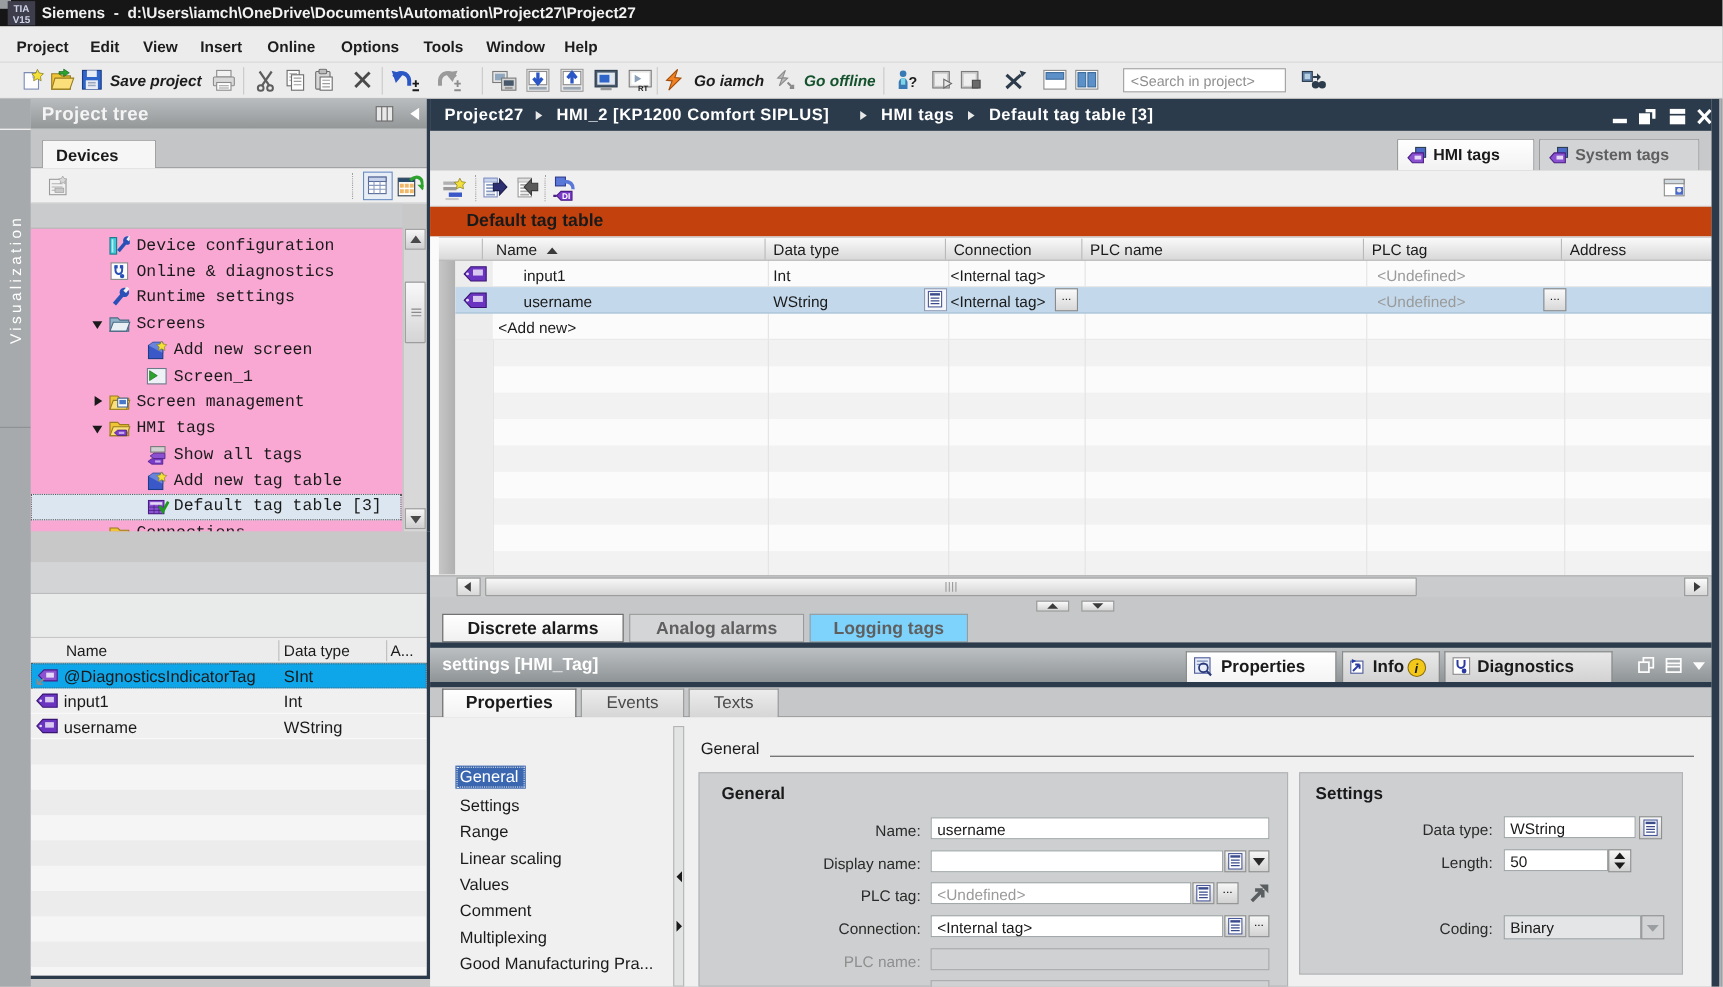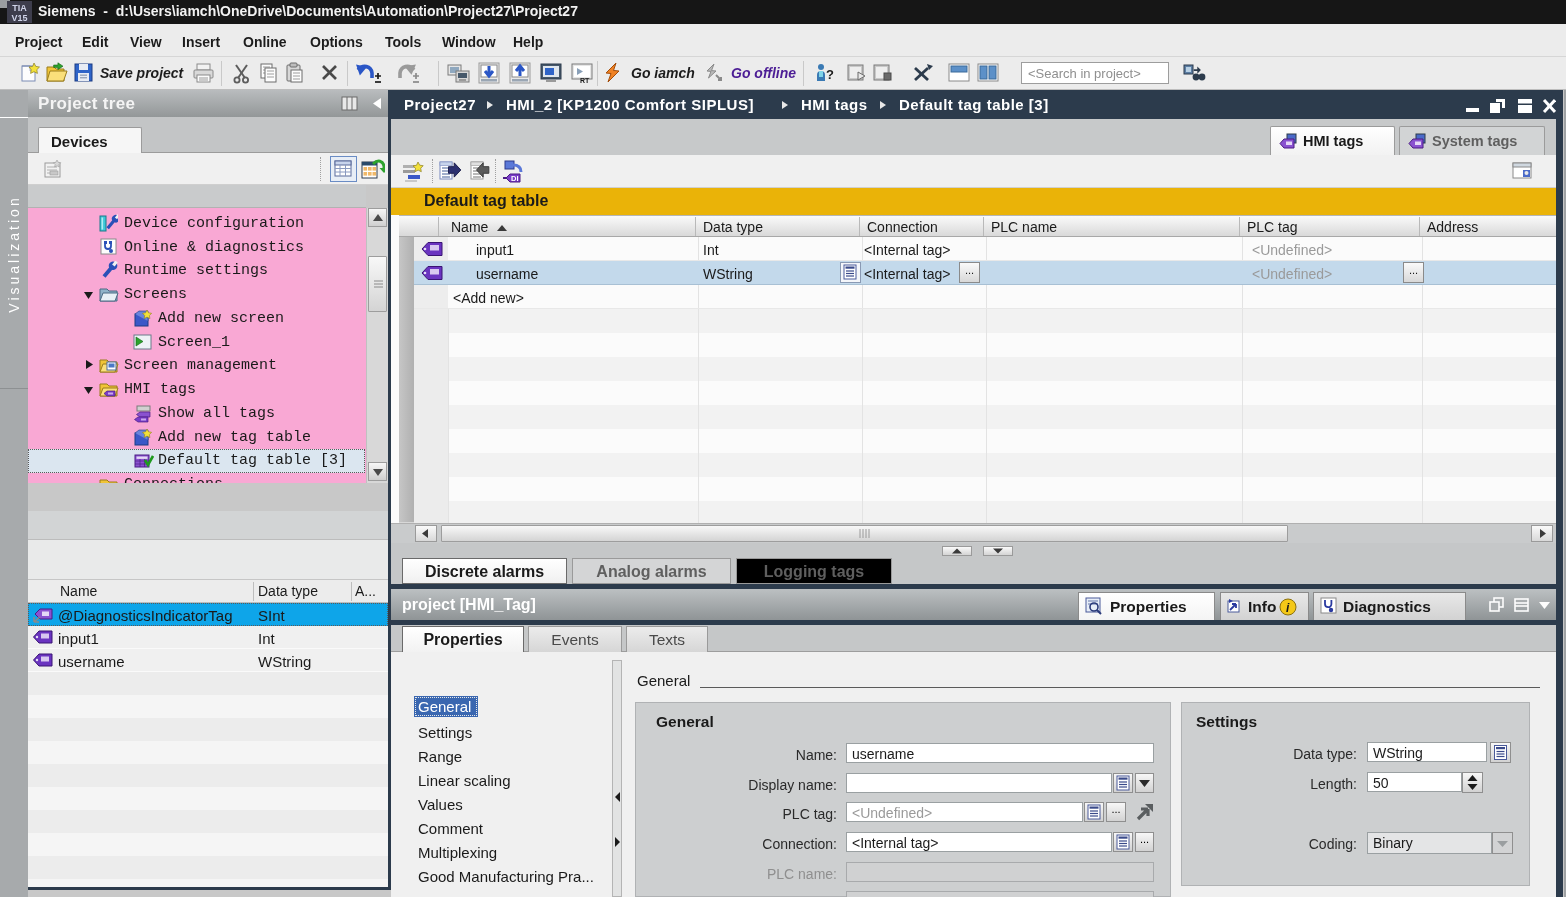--- a/index.html
+++ b/index.html
@@ -45,21 +45,21 @@
 #dvhead { left:0; top:0; width:360px; height:28px; background:linear-gradient(#e8e8e8,#c6c8c9); border-top:2px solid #2c3b4c; border-bottom:1px solid #9d9d9d; color:#1a1a1a; font-weight:bold; font-size:17px; }
 #dvband1 { left:0; top:28px; width:360px; height:29px; background:#d2d4d5; border-bottom:1px solid #bcbcbc; }
 #dvband2 { left:0; top:57px; width:360px; height:40px; background:#e9eaea; border-bottom:1px solid #c6c6c6; }
 #dvgrid { left:0; top:97px; width:360px; height:307px; background:#f5f5f5; overflow:hidden; }
 #dvborder { left:360px; top:0px; width:3px; height:407px; background:#2c3b4c; }
 .dvrow { position:absolute; left:0; width:360px; height:23px; font-size:15px; color:#1a1a1a; }
 
 #crumb { left:391px; top:90px; width:1165px; height:29px; background:#2c3b4c; color:#ffffff; font-size:15px; font-weight:bold; letter-spacing:0.5px; }
 #mtabs { left:391px; top:119px; width:1165px; height:36px; background:#c7c9ca; }
 #mtool { left:391px; top:155px; width:1165px; height:33px; background:#f0f0f0; border-bottom:1px solid #d0d0d0;}
-#mtitle { left:391px; top:188px; width:1165px; height:27px; background:#eab308; font-size:16px; font-weight:bold; color:#1a1a1a; }
+#mtitle { left:391px; top:188px; width:1165px; height:27px; background:#c2410c; font-size:16px; font-weight:bold; color:#1a1a1a; }
 #mtitle span { position:absolute; left:33px; top:4px; }
 
 #ttable { left:391px; top:215px; width:1165px; height:308px; background:#fbfbfb; overflow:hidden;}
 #thead { position:absolute; left:8px; top:0; width:1157px; height:22px; background:linear-gradient(#fafafa,#d9d9d9); border-top:1px solid #b6b6b6; border-bottom:1px solid #a8a8a8; }
 .hcell { position:absolute; top:3px; font-size:14px; color:#1a1a1a; }
 .hline { position:absolute; top:1px; width:1px; height:19px; background:#b9b9b9; }
 .vline { position:absolute; width:1px; background:#e3e3e3; }
 .rowhdr { position:absolute; left:8px; width:15px; background:linear-gradient(90deg,#c6c6c6,#b0b0b0); border-bottom:1px solid #d8d8d8;}
 .sbthumb { position:absolute; background:linear-gradient(#f8f8f8,#d4d4d4); border:1px solid #9d9d9d; border-radius:1px;}
 
@@ -212,21 +212,21 @@
     </svg>
 <span class="tsep" style="left:597px"></span>
 <svg class="abs" style="left:602px;top:5px" width="23" height="22">
       <path d="M14 1 L4 11 l5 .5 -3 8.5 L17 9 l-5.5-.5z" fill="#f08224" stroke="#a34d0a" stroke-width="1"></path>
     </svg>
 <span class="tbtxt" style="left:631px;font-weight:bold">Go iamch</span>
 <svg class="abs" style="left:702px;top:5px" width="24" height="22">
       <path d="M12 2 L5 9 l4 .4 -2.5 6.6 L14 9 l-4.5-.4z" fill="#b9b9b9" stroke="#8a8a8a"></path>
       <path d="M14 13 l5 5 M16 18 h3 v-3" fill="none" stroke="#8a8a8a" stroke-width="2"></path>
     </svg>
-<span class="tbtxt" style="left:731px;color:#4c1d95;font-weight:bold">Go offline</span>
+<span class="tbtxt" style="left:731px;color:#14532d;font-weight:bold">Go offline</span>
 <span class="tsep" style="left:803px"></span>
 <svg class="abs" style="left:814px;top:5px" width="23" height="22">
       <circle cx="7" cy="5" r="3" fill="#3a7ab4"></circle>
       <path d="M3 19 v-6 a4 4 0 0 1 8 0 v6z" fill="#3a7ab4"></path>
       <rect x="5" y="9" width="4" height="6" fill="#7fd4e8"></rect>
       <text x="12" y="17" font-size="13" font-weight="bold" fill="#1a1a1a">?</text>
     </svg>
 <svg class="abs" style="left:846px;top:5px" width="23" height="22">
       <rect x="2" y="3" width="15" height="15" fill="#c9c9c9" stroke="#7a7a7a"></rect>
       <rect x="4" y="5" width="11" height="11" fill="#eeeeee"></rect>
@@ -710,25 +710,25 @@
     </div>
   <div class="abs" style="left:592px;top:3px;width:30px;height:10px;background:linear-gradient(#fafafa,#d4d4d4);border:1px solid #9a9a9a">
       <svg width="28" height="8">
         <path d="M14 6.5 l5-5 h-10z" fill="#3a3a3a"></path>
       </svg>
     </div>
 </div>
 <div class="abs" id="btabs">
   <div class="btab" style="left:11px;width:165px;background:linear-gradient(#ffffff,#f0f0f0);border:1px solid #6a6a6a;font-weight:bold;color:#1a1a1a">Discrete alarms</div>
   <div class="btab" style="left:181px;width:159px;background:#d4d5d6;border:1px solid #9a9a9a;color:#5f5f5f;font-weight:bold">Analog alarms</div>
-  <div class="btab" style="left:345px;width:156px;background:#000000;border:1px solid #9a9a9a;color:#5f5f5f;font-weight:bold">Logging tags</div>
+  <div class="btab" style="left:345px;width:144px;background:#7dd3fc;border:1px solid #9a9a9a;color:#5f5f5f;font-weight:bold">Logging tags</div>
 </div>
 <div class="abs" id="navline1"></div>
 <div class="abs" id="prophead">
-  <span class="abs" style="left:11px;top:7px">project [HMI_Tag]</span>
+  <span class="abs" style="left:11px;top:7px">settings [HMI_Tag]</span>
   <div class="abs" style="left:687px;top:3px;width:137px;height:28px;background:linear-gradient(#ffffff,#f4f4f4);border:1px solid #8a8a8a;border-bottom:none">
     <svg class="abs" style="left:6px;top:4px" width="20" height="19">
         <rect x="1" y="1" width="14" height="14" fill="#e8eef8" stroke="#4a5a9a"></rect>
         <g stroke="#7a8ab8" stroke-width="1.2">
           <line x1="3" y1="4" x2="13" y2="4"></line>
           <line x1="3" y1="7" x2="13" y2="7"></line>
         </g>
         <circle cx="9" cy="10" r="4" fill="none" stroke="#2a3a7a" stroke-width="1.6"></circle>
         <line x1="12" y1="13" x2="16" y2="17" stroke="#2a3a7a" stroke-width="2"></line>
       </svg>

